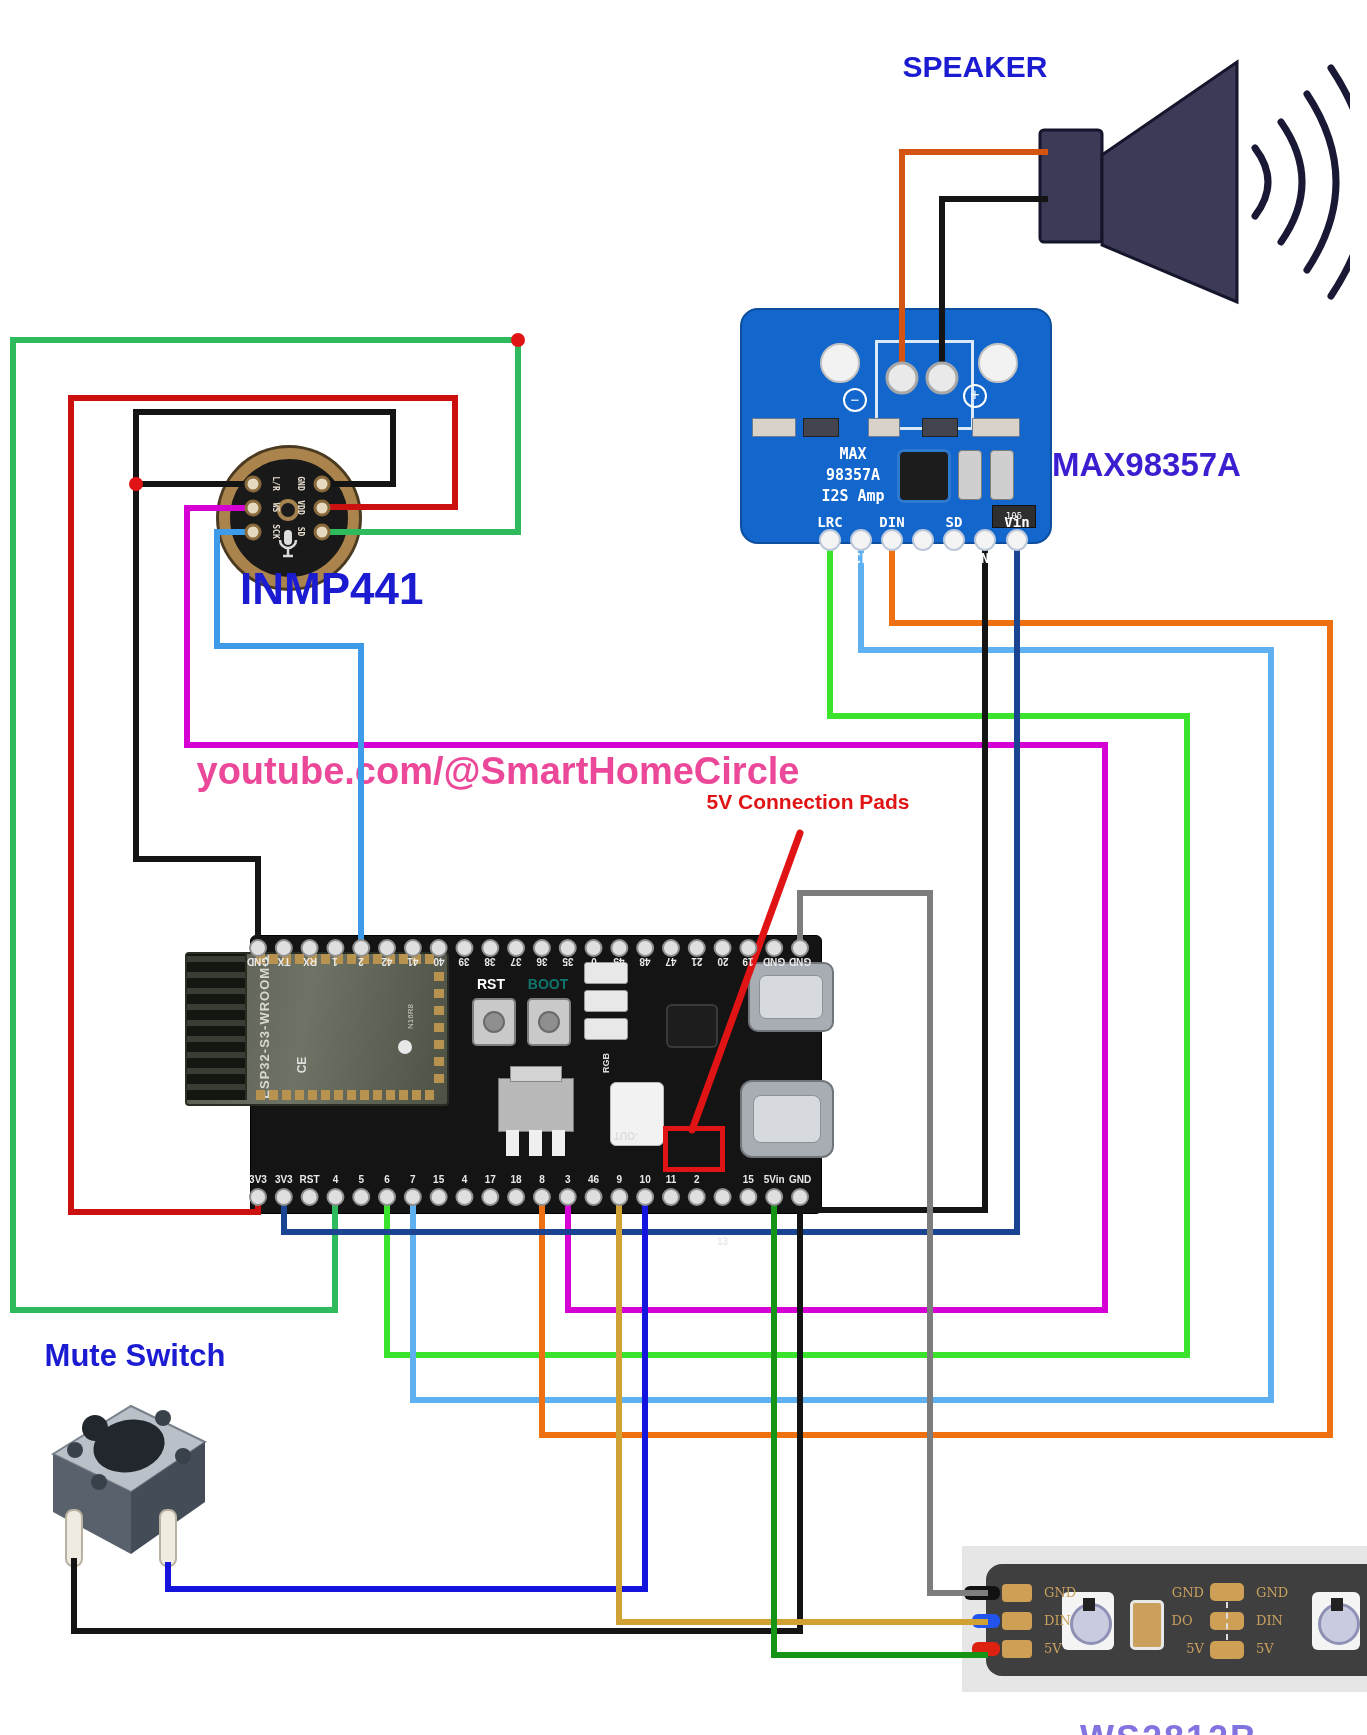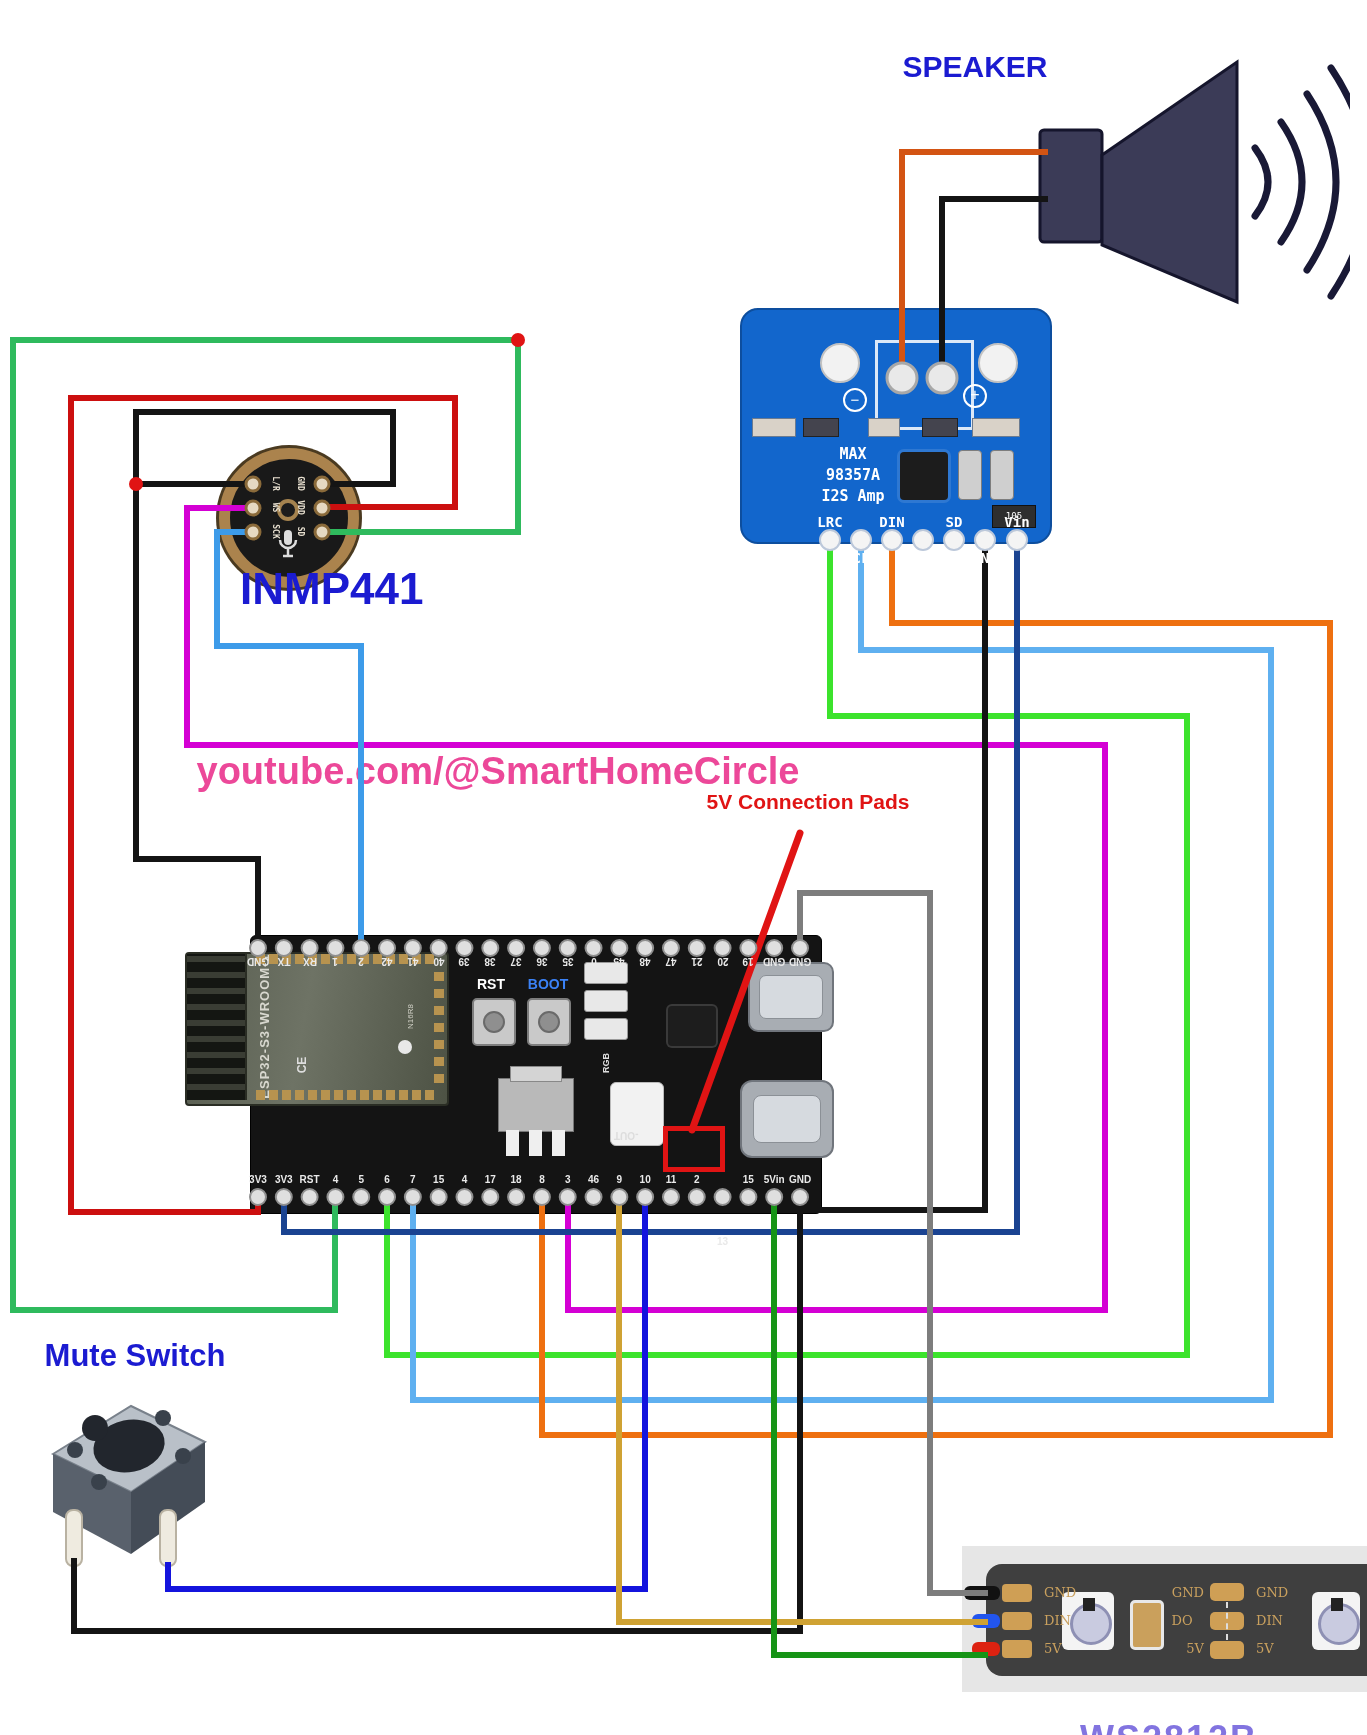--- a/index.html
+++ b/index.html
@@ -58,20 +58,21 @@
               font-size:9px;font-family:'DejaVu Sans Mono',monospace;text-align:center;line-height:21px;">
     <span>105</span>
   </div>
 
   <div class="deco" style="left:796px;top:444px;width:114px;z-index:11;color:#fff;font-weight:bold;text-align:center;
               font-family:'DejaVu Sans Mono',monospace;font-size:15px;line-height:21px;">
     <div>MAX</div>
     <div>98357A</div>
     <div>I2S Amp</div>
   </div>
+  <div class="big-label" style="left:1052px;top:446px;width:300px;font-size:33px;color:#3a1fd0;text-align:left;">MAX98357A</div>
 
   <div class="board" style="left:219px;top:448px;width:140px;height:140px;border-radius:50%;background:#191919;
               border:11px solid #ab834d;box-sizing:border-box;box-shadow:0 0 0 3px #4a3a20;"></div>
   <svg class="abs" style="left:273px;top:528px;z-index:30;" width="30" height="36" viewBox="0 0 30 36">
     <rect x="11" y="2" width="8" height="15" rx="4" fill="#ddd"></rect>
     <path d="M7 12 a8 8 0 0 0 16 0" stroke="#ddd" stroke-width="2.5" fill="none"></path>
     <line x1="15" y1="21" x2="15" y2="27" stroke="#ddd" stroke-width="2.5"></line>
     <line x1="10" y1="28" x2="20" y2="28" stroke="#ddd" stroke-width="2.5"></line>
   </svg>
   <div class="big-label" style="left:240px;top:564px;width:180px;font-size:44px;">INMP441</div>
@@ -85,21 +86,21 @@
               border:2px solid #2a2d24;border-radius:4px;z-index:11;"></div>
   <div class="deco" style="left:187px;top:954px;width:58px;height:146px;z-index:12;background:
               repeating-linear-gradient(0deg,#141612 0 10px,#3a3d34 10px 16px);border-right:2px solid #2a2d24;"></div>
   <div class="deco" style="left:170px;top:1018px;width:190px;height:16px;transform:rotate(-90deg);z-index:13;color:#d8d8cf;
               font-size:13px;font-weight:bold;letter-spacing:1px;text-align:center;">ESP32-S3-WROOM-1</div>
   <div class="deco" style="left:294px;top:1058px;transform:rotate(-90deg);z-index:13;color:#ddd;font-size:12px;font-weight:bold;">CE</div>
   <div class="deco" style="left:380px;top:1012px;width:60px;transform:rotate(-90deg);z-index:13;color:#cfcfc5;font-size:8px;text-align:center;">N16R8</div>
   <div class="deco" style="left:398px;top:1040px;width:14px;height:14px;border-radius:50%;background:#e8e8e8;z-index:13;"></div>
 
   <div class="deco" style="left:468px;top:976px;width:46px;text-align:center;color:#fff;font-weight:bold;font-size:14px;z-index:12;">RST</div>
-  <div class="deco" style="left:523px;top:976px;width:50px;text-align:center;color:#3b82f6;font-weight:bold;font-size:14px;z-index:12;">BOOT</div>
+  <div class="deco" style="left:523px;top:976px;width:50px;text-align:center;color:#0f766e;font-weight:bold;font-size:14px;z-index:12;">BOOT</div>
   <div class="deco" style="left:472px;top:998px;width:40px;height:44px;background:#c9c9c9;border:2px solid #7d7d7d;border-radius:5px;z-index:12;">
     <div style="position:absolute;left:9px;top:11px;width:18px;height:18px;border-radius:50%;background:#8f8f8f;border:2px solid #6a6a6a;"></div>
   </div>
   <div class="deco" style="left:527px;top:998px;width:40px;height:44px;background:#c9c9c9;border:2px solid #7d7d7d;border-radius:5px;z-index:12;">
     <div style="position:absolute;left:9px;top:11px;width:18px;height:18px;border-radius:50%;background:#8f8f8f;border:2px solid #6a6a6a;"></div>
   </div>
 
   <div class="deco" style="left:584px;top:962px;width:42px;height:20px;background:#e8e8e8;border:1px solid #999;border-radius:3px;z-index:12;"></div>
   <div class="deco" style="left:584px;top:990px;width:42px;height:20px;background:#e8e8e8;border:1px solid #999;border-radius:3px;z-index:12;"></div>
   <div class="deco" style="left:584px;top:1018px;width:42px;height:20px;background:#e8e8e8;border:1px solid #999;border-radius:3px;z-index:12;"></div>

